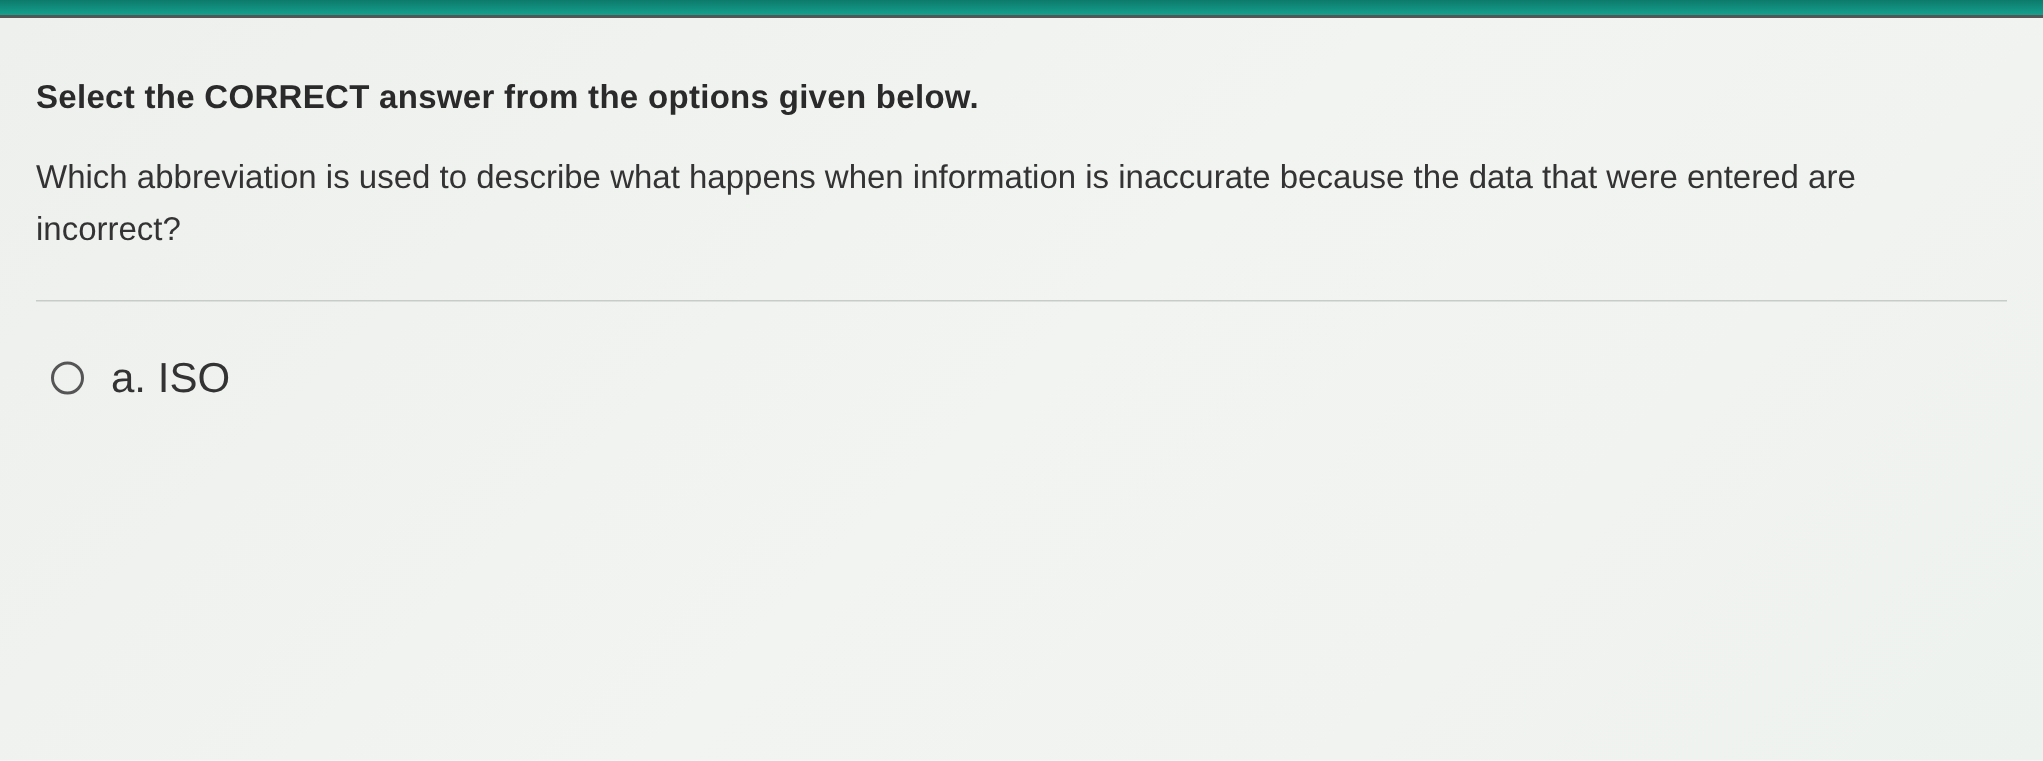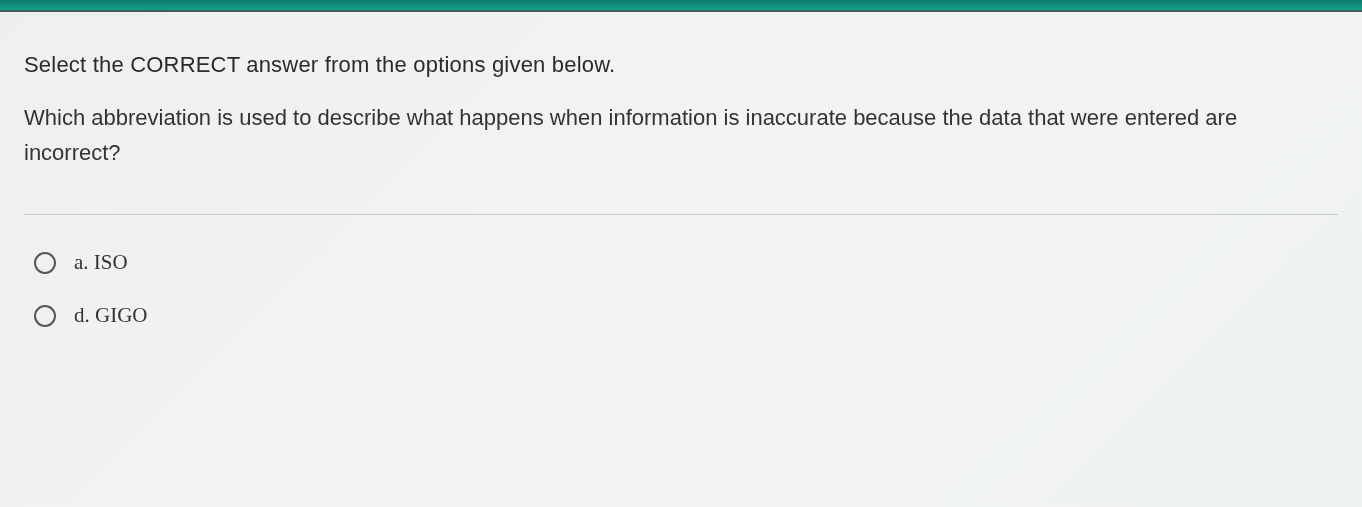--- a/index.html
+++ b/index.html
@@ -19,31 +19,31 @@
       background: linear-gradient(180deg, #0d7a6b 0%, #15a08e 100%);
       border-bottom: 2px solid #555;
     }
     .content {
       padding: 40px 24px 20px 24px;
       background: linear-gradient(135deg, #eef0ee 0%, #f2f4f1 50%, #eef2ee 100%);
       height: calc(100% - 12px);
     }
     .instruction {
       font-size: 22px;
-      font-weight: 400;
+      font-weight: 700;
       color: #2a2a2a;
       margin-bottom: 22px;
       letter-spacing: 0.2px;
     }
     .question-text {
       font-size: 22px;
       font-weight: 400;
       color: #333;
       line-height: 1.6;
-      margin-bottom: 44px;
+      margin-bottom: 30px;
     }
     .divider {
       border: none;
       border-top: 1px solid #c8ccc8;
       margin-bottom: 35px;
     }
     .options {
       padding-left: 10px;
     }
     .option-row {
@@ -61,24 +61,23 @@
       border-radius: 50%;
       margin-right: 18px;
       background: transparent;
       cursor: pointer;
       flex-shrink: 0;
     }
     .radio:checked {
       background: radial-gradient(circle, #333 0%, #333 40%, transparent 45%);
     }
     .option-label {
-      font-size: 21px;
+      font-size: 28px;
       color: #333;
       font-weight: 400;
-      font-family: Liberation Serif, serif;
     }
   </style>
 </head>
 <body>
 
 <div class="top-bar"></div>
 
 <div class="content">
   <div class="instruction">Select the CORRECT answer from the options given below.</div>
   <div class="question-text">Which abbreviation is used to describe what happens when information is inaccurate because the data that were entered are incorrect?</div>
@@ -88,22 +87,15 @@
     <label class="option-row">
       <input type="radio" name="answer" class="radio" style="">
       <span class="option-label">
         <span>a.</span>
         <span>ISO</span>
       </span>
     </label>
 
 
 
-    <label class="option-row">
-      <input type="radio" name="answer" class="radio" style="">
-      <span class="option-label">
-        <span>d.</span>
-        <span>GIGO</span>
-      </span>
-    </label>
 
   </div>
 </div>
 
 </body></html>

